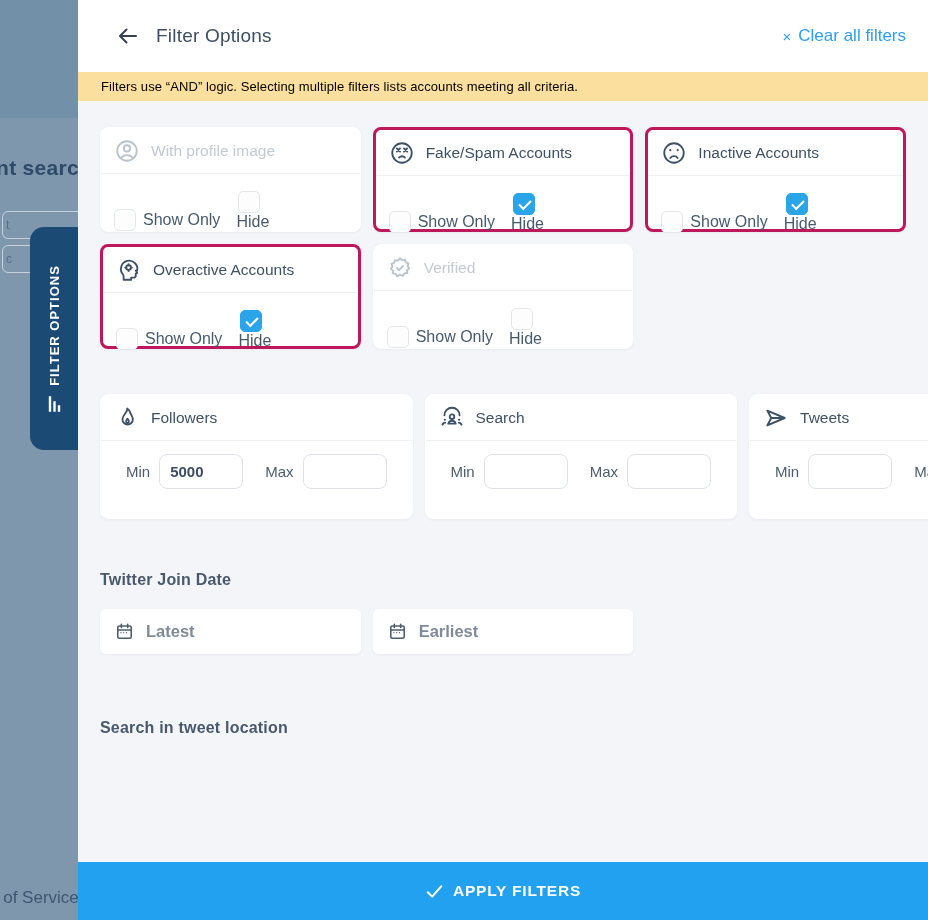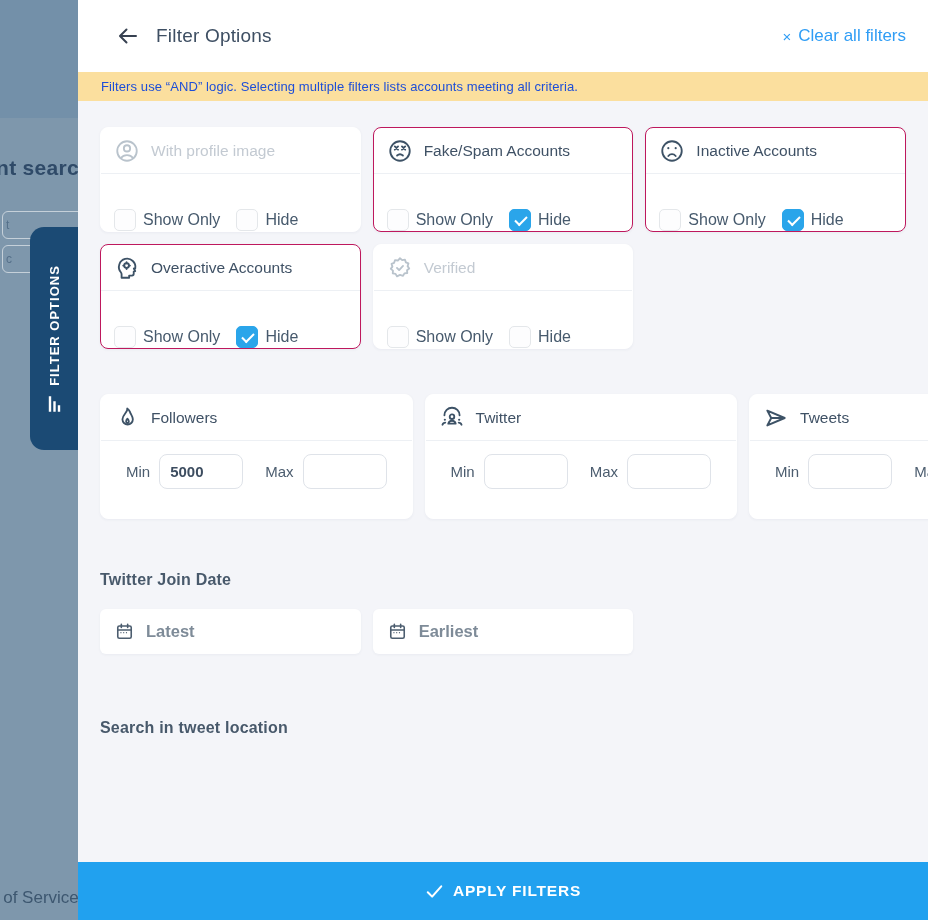--- a/index.html
+++ b/index.html
@@ -31,46 +31,46 @@
   
   .panel { position:absolute; left:78px; top:0; width:850px; height:920px; background:#f4f5f9; }
   .panel-header { height:72px; background:#fff; display:flex; align-items:center; padding:0 22px 0 36px; }
   .back-btn { width:28px; height:28px; display:flex; align-items:center; justify-content:center;
     color:#374151; cursor:pointer; }
   .panel-title { margin-left:14px; font-size:19px; color:#3e4f63; font-weight:500; letter-spacing:.2px; }
   .clear-btn { margin-left:auto; color:#2f9df5; font-size:17px; cursor:pointer; display:flex; align-items:center; gap:7px; }
   .clear-btn .x { font-size:15px; }
 
   .banner { height:29px; background:#fbdf9e; display:flex; align-items:center;
-    padding:0 23px; font-size:13px; color:#1d4ed8; letter-spacing:.1px; }
+    padding:0 23px; font-size:13px; color:#000000; letter-spacing:.1px; }
 
   .body { padding:0 22px; }
 
   .grid3 { display:grid; grid-template-columns:repeat(3,1fr); column-gap:23px; row-gap:21px;gap:12px; }
   .toggle-grid { margin-top:26px; }
 
   .card { background:#fff; border-radius:8px; border:1px solid #fff;
     box-shadow:0 1px 3px rgba(40,60,90,.05); }
-  .card.active { border:1px solid #be185d; }
+  .card.active { border:3px solid #be185d; }
   .card-head { height:46px; display:flex; align-items:center; padding:0 13px; border-bottom:1px solid #edf0f4; }
   .card-head .icon { width:26px; height:26px; color:#3d5266; flex:0 0 auto; display:flex; }
   .card-head .title { margin-left:11px; font-size:15.5px; color:#3f5165; white-space:nowrap; }
   .card.disabled .icon { color:#b9c3cc; }
   .card.disabled .title { color:#c3cad2; }
 
   .toggle-card { height:105px; }
   .check-row { height:57px; display:flex; align-items:flex-end; padding:0 13px; }
   .cb { width:22px; height:22px; border-radius:5px; border:1px solid #e4e7ea; background:#fdfdfe;
     margin-right:7px; position:relative; cursor:pointer; flex:0 0 auto; }
   .cb.checked { background:#2aa5ea; border-color:#2aa5ea; }
   .cb.checked::after { content:""; position:absolute; left:5px; top:5.5px; width:10px; height:5px;
     border-left:2.5px solid #fff; border-bottom:2.5px solid #fff; transform:rotate(-45deg); }
   .cb-label { font-size:16px; color:#475a6d; }
   .cb-group { display:flex; align-items:center; }
-  .cb-group + .cb-group { margin-left:16px; }
+  .cb-group + .cb-group { margin-left:16px;flex-direction:column; }
 
   .range-grid { margin-top:45px; }
   .range-card { height:125px; }
   .minmax-row { display:flex; align-items:center; padding:0 25px; margin-top:13px;justify-content:space-between; }
   .mm-label { font-size:15px; color:#4c5d6f; margin-right:9px; }
   .mm-input { width:84px; height:35px; border:1px solid #dfe3e9; border-radius:8px; background:#fff;
     font-family:"Liberation Sans",sans-serif; font-size:15px; font-weight:bold; color:#3d4d60;
     padding:0 10px; outline:none; }
   .mm-gap { width:22px; }
 
@@ -280,21 +280,21 @@
             <span class="icon">
               <svg width="26" height="26" viewBox="0 0 24 24" fill="none" stroke="currentColor" stroke-width="1.7" stroke-linecap="round" stroke-linejoin="round">
                   <path d="M5 9.5a7 7 0 0 1 14 0"></path>
                   <circle cx="12" cy="10.8" r="2.1"></circle>
                   <path d="M8.6 17.2a3.5 3.5 0 0 1 6.8 0z"></path>
                   <circle cx="5.4" cy="13.6" r="1" fill="currentColor" stroke="none"></circle>
                   <circle cx="18.6" cy="13.6" r="1" fill="currentColor" stroke="none"></circle>
                   <path d="M3.2 18.2c.4-1.3 1.4-2 2.6-2M20.8 18.2c-.4-1.3-1.4-2-2.6-2"></path>
                 </svg>
             </span>
-            <span class="title">Twitter</span>
+            <span class="title">Search</span>
           </div>
           <div class="minmax-row">
             <span class="mm-label">Min</span>
             <input class="mm-input" value="" style="">
             <span class="mm-gap"></span>
             <span class="mm-label">Max</span>
             <input class="mm-input" value="" style="">
           </div>
         </div>
 

